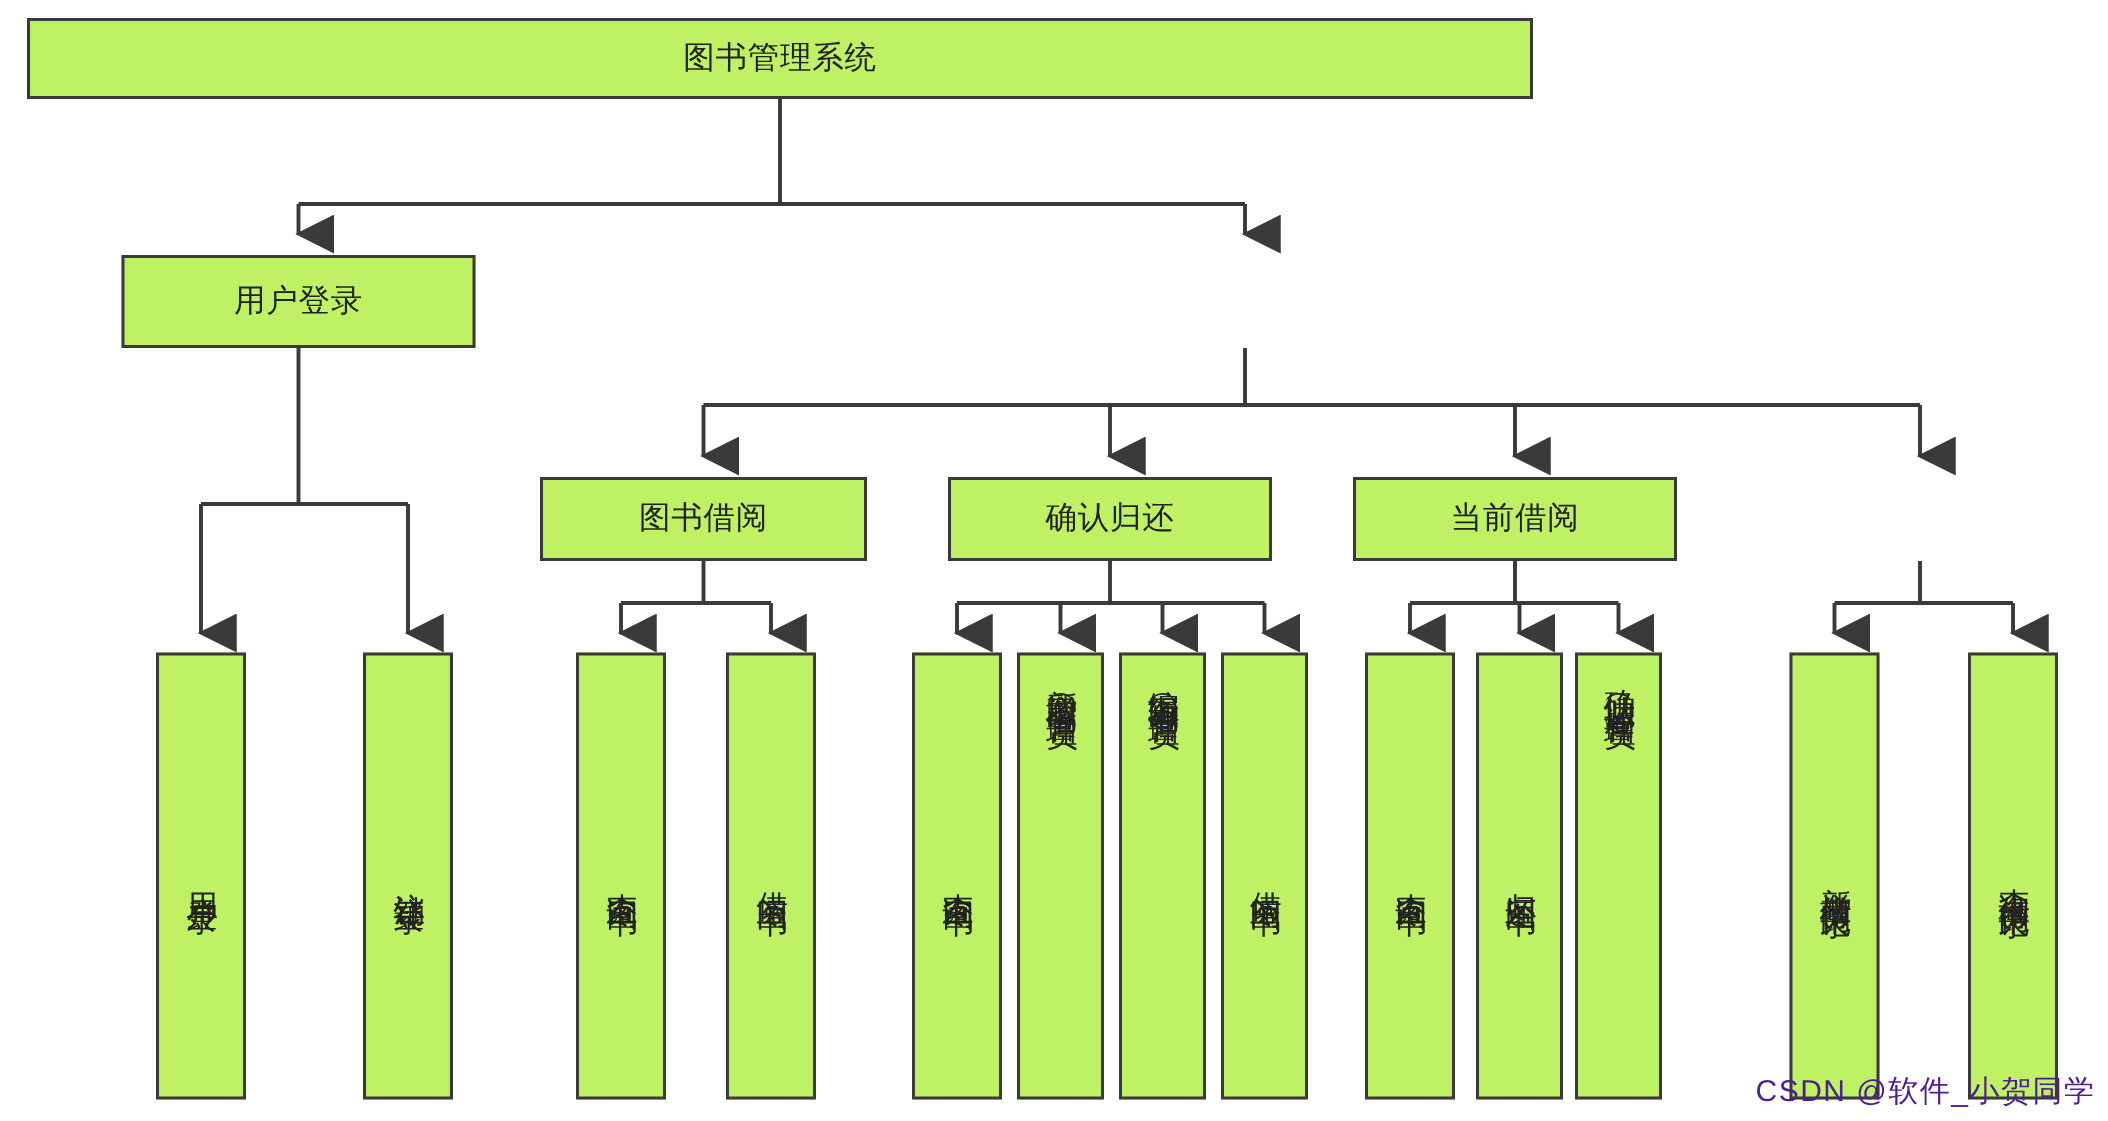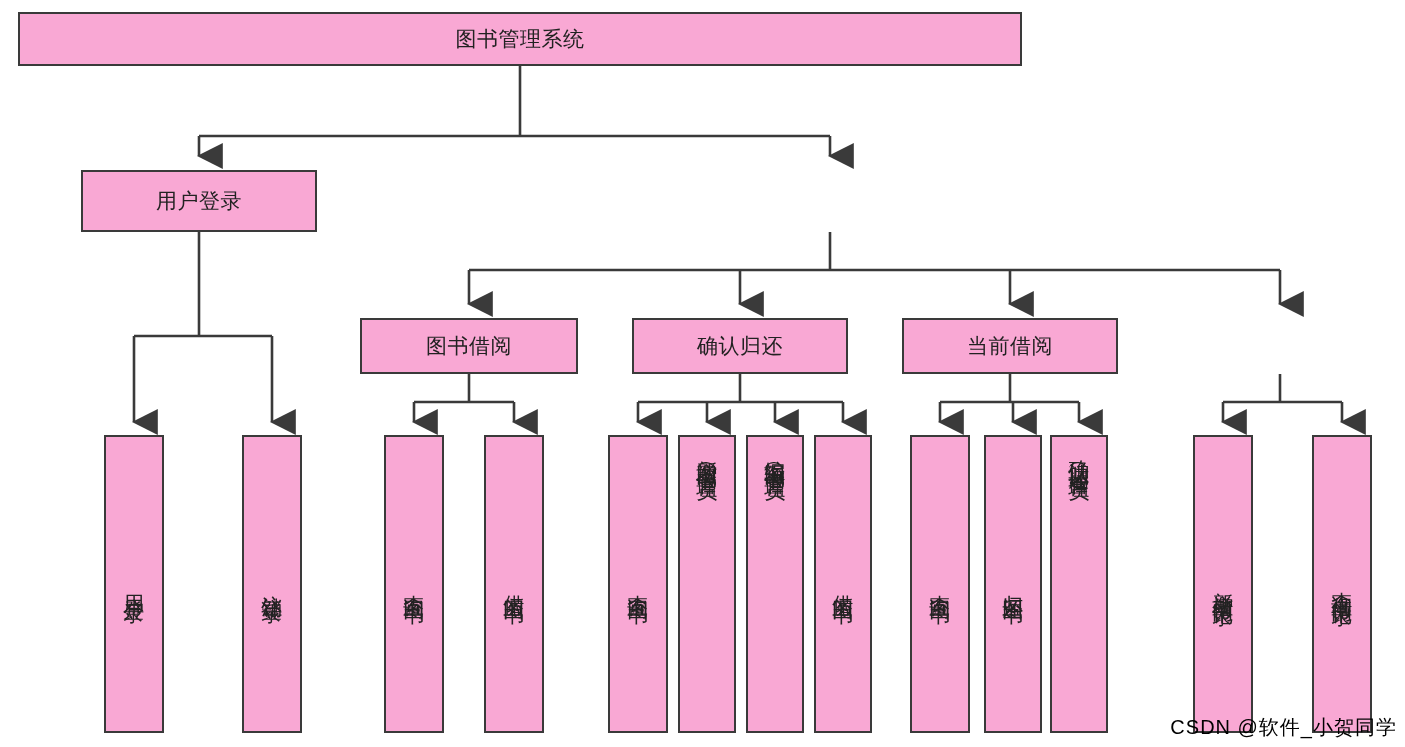--- a/index.html
+++ b/index.html
@@ -23,26 +23,27 @@
   svg.tree-canvas {
     position: absolute;
     left: 0;
     top: 0;
     width: 1405px;
     height: 747px;
   }
   .node-box {
     position: absolute;
     box-sizing: border-box;
-    background: #f9a8d4;
+    background: #bef264;
     border: 2.5px solid #3a3a3a;
     display: flex;
     align-items: center;
     justify-content: center;
     overflow: hidden;
+    font-family: Liberation Serif, serif;
   }
   .node-label {
     color: #222222;
     font-size: 21px;
     line-height: 1.22;
     letter-spacing: 0.5px;
     white-space: nowrap;
     text-align: center;
   }
   .node-box.vertical .node-label {
@@ -58,21 +59,21 @@
   }
   .node-box.leaf-tall.short-text {
     align-items: center;
     padding-top: 0;
   }
   .watermark {
     position: absolute;
     right: 8px;
     bottom: 6px;
     font-size: 20px;
-    color: #000000;
+    color: #4c1d95;
     letter-spacing: 1px;
     white-space: nowrap;
     pointer-events: none;
   }
 </style>
 </head>
 <body>
 
 <div id="diagram-root">
 

